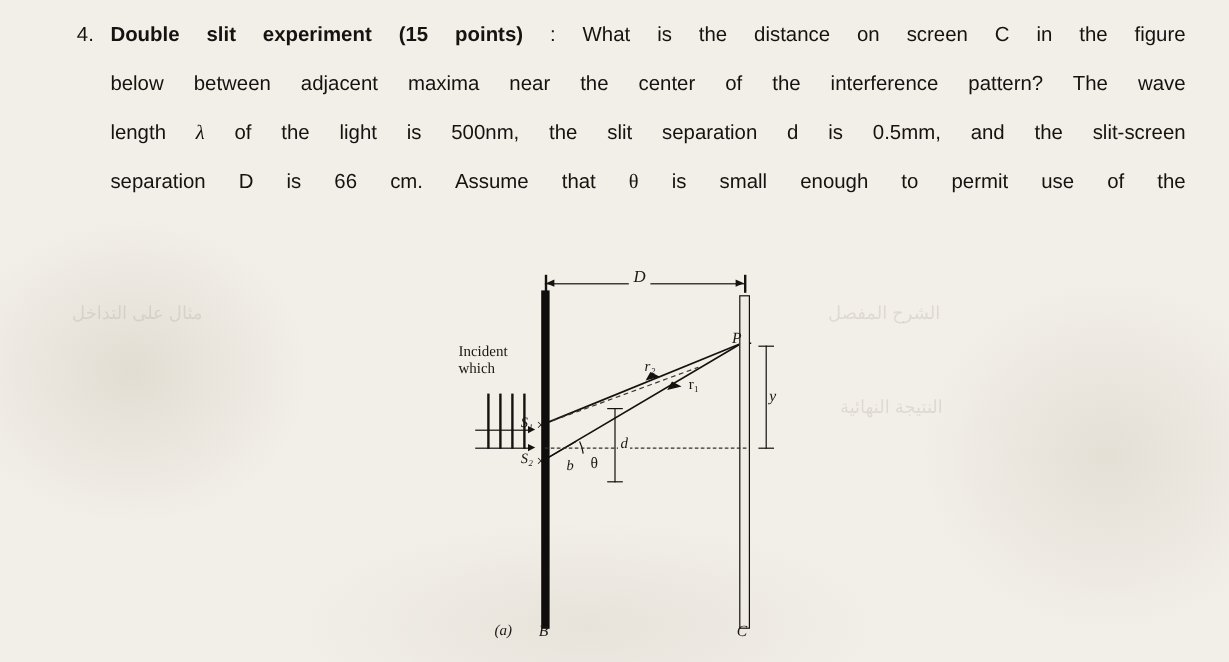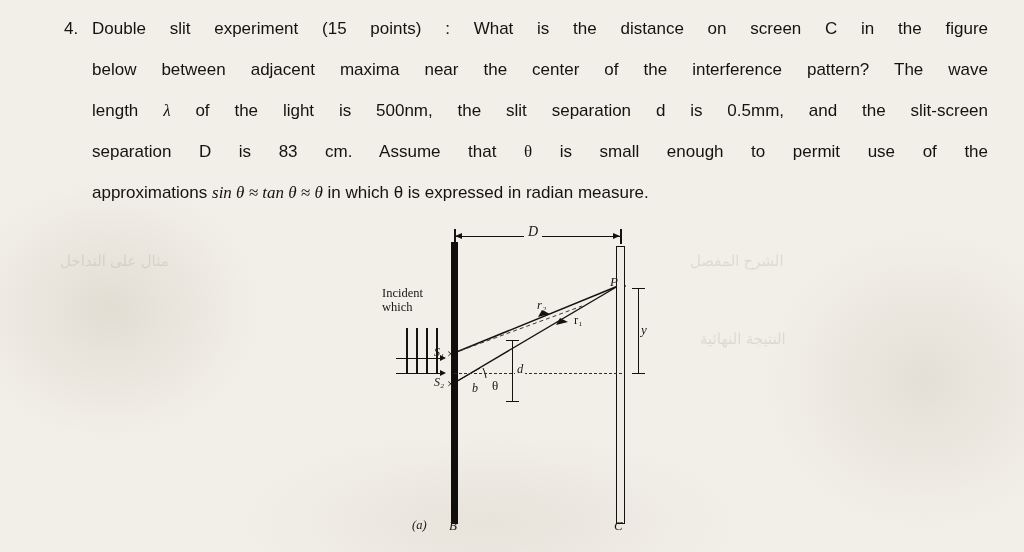--- a/index.html
+++ b/index.html
@@ -59,21 +59,21 @@
   .line {
     font-size: 17px;
     line-height: 41px;
     text-align: justify;
     text-align-last: justify;
     white-space: nowrap;
   }
   .line.last {
     text-align-last: left;
   }
-  .line b { font-weight: normal; }
+  .line b { font-weight: bold; }
   .sym { font-family: "Liberation Serif", serif; font-style: italic; }
   .symup { font-family: "Liberation Serif", serif; }
 
   
   .figure {
     position: absolute;
     left: 382px;
     top: 218px;
     width: 278px;
     height: 320px;
@@ -273,22 +273,21 @@
 <div class="ghost-text" style="left:690px;top:252px;">الشرح المفصل</div>
 <div class="ghost-text" style="left:700px;top:330px;">النتيجة النهائية</div>
 
 <div class="problem">
   <div class="problem-row">
     <div class="qnum">4.</div>
     <div class="qbody">
       <div class="line"><b>Double slit experiment (15 points)</b><span> : </span><span>What is the distance on screen C in the figure</span></div>
       <div class="line">below between adjacent maxima near the center of the interference pattern? The wave</div>
       <div class="line"><span>length </span><span class="sym">λ</span><span> of the light is 500nm, the slit separation d is 0.5mm, and the slit-screen</span></div>
-      <div class="line"><span>separation D is 83 cm. Assume that </span><span class="symup">θ</span><span> is small enough to permit use of the</span></div>
-      <div class="line last"><span>approximations </span><span class="sym">sin θ ≈ tan θ ≈ θ</span><span> in which θ is expressed in radian measure.</span></div>
+      <div class="line"><span>separation D is 66 cm. Assume that </span><span class="symup">θ</span><span> is small enough to permit use of the</span></div>
     </div>
   </div>
 </div>
 
 <div class="figure">
 
   <svg class="rays" viewBox="0 0 278 320">
 
     <line x1="72" y1="135" x2="236" y2="68" stroke="#14110e" stroke-width="1.4"></line>
 

